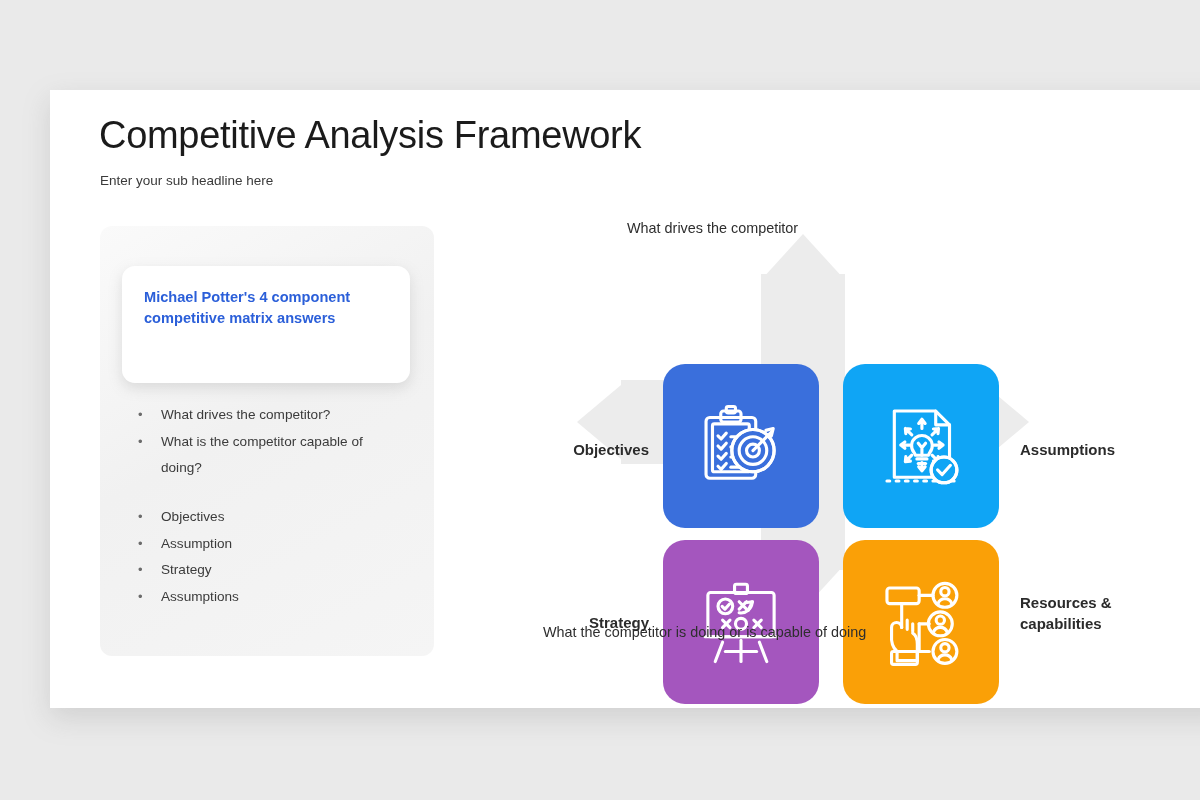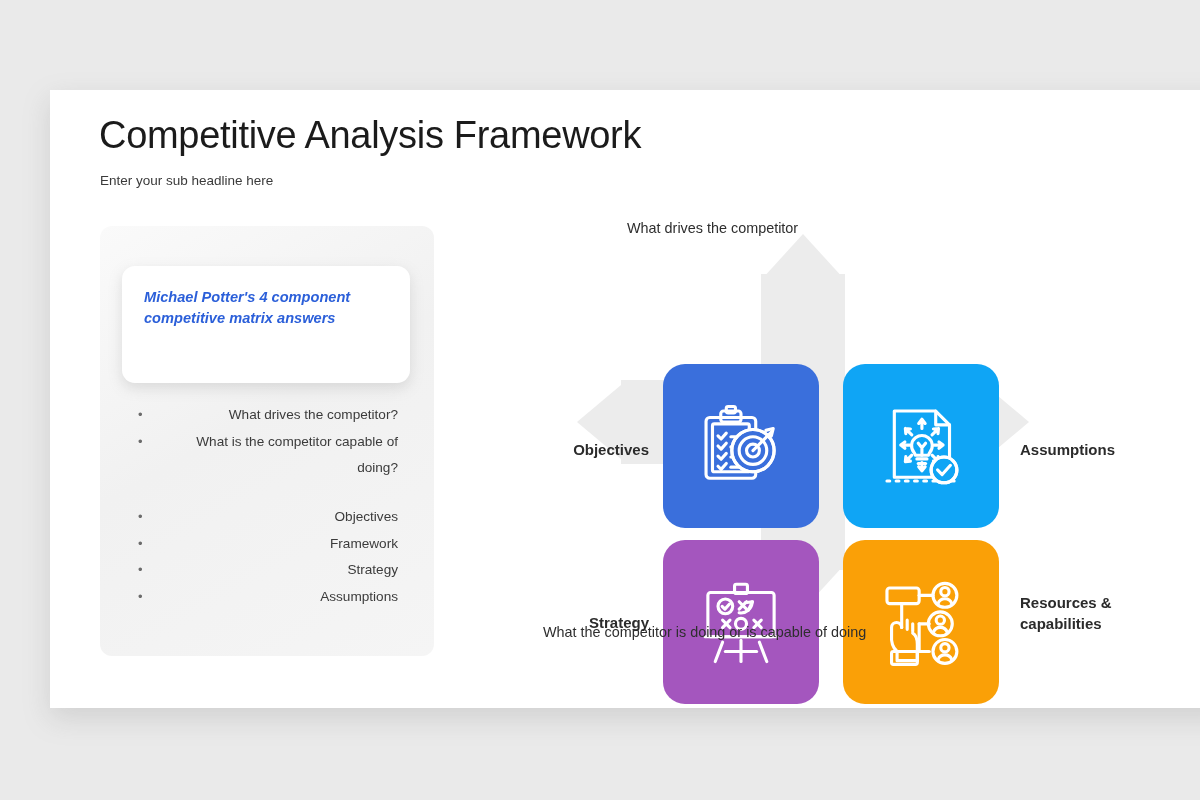--- a/index.html
+++ b/index.html
@@ -66,21 +66,20 @@
 
   .callout-card {
     position: absolute;
     left: 22px;
     top: 40px;
     width: 288px;
     height: 117px;
     background: #ffffff;
     border-radius: 13px;
     box-shadow: 0 5px 13px rgba(150,150,150,0.28);
-    font-style: italic;
   }
   .callout-text {
     position: absolute;
     left: 22px;
     top: 21px;
     width: 215px;
     font-size: 14.6px;
     font-weight: bold;
     line-height: 1.43;
     color: #2b5fd9;
@@ -89,21 +88,20 @@
   .bullet-group { position: absolute; left: 36px; }
   .bullets-a { top: 176px; width: 262px; }
   .bullets-b { top: 278px; width: 262px; }
 
   .bullet-row {
     position: relative;
     padding-left: 25px;
     font-size: 13.6px;
     line-height: 1.95;
     color: #3b3b3b;
-    text-align: right;
   }
   .bullet-row::before {
     content: "\2022";
     position: absolute;
     left: 2px;
     top: 0;
     color: #6b6b6b;
     font-size: 13px;
   }
 
@@ -187,21 +185,21 @@
         <div class="callout-text">Michael Potter's 4 component competitive matrix answers</div>
       </div>
 
       <div class="bullet-group bullets-a">
         <div class="bullet-row">What drives the competitor?</div>
         <div class="bullet-row">What is the competitor capable of doing?</div>
       </div>
 
       <div class="bullet-group bullets-b">
         <div class="bullet-row">Objectives</div>
-        <div class="bullet-row">Framework</div>
+        <div class="bullet-row">Assumption</div>
         <div class="bullet-row">Strategy</div>
         <div class="bullet-row">Assumptions</div>
       </div>
     </div>
 
     <div class="matrix">
 
       <div class="cap cap-top">What drives the competitor</div>
 
       <div class="diamond-wrap">

